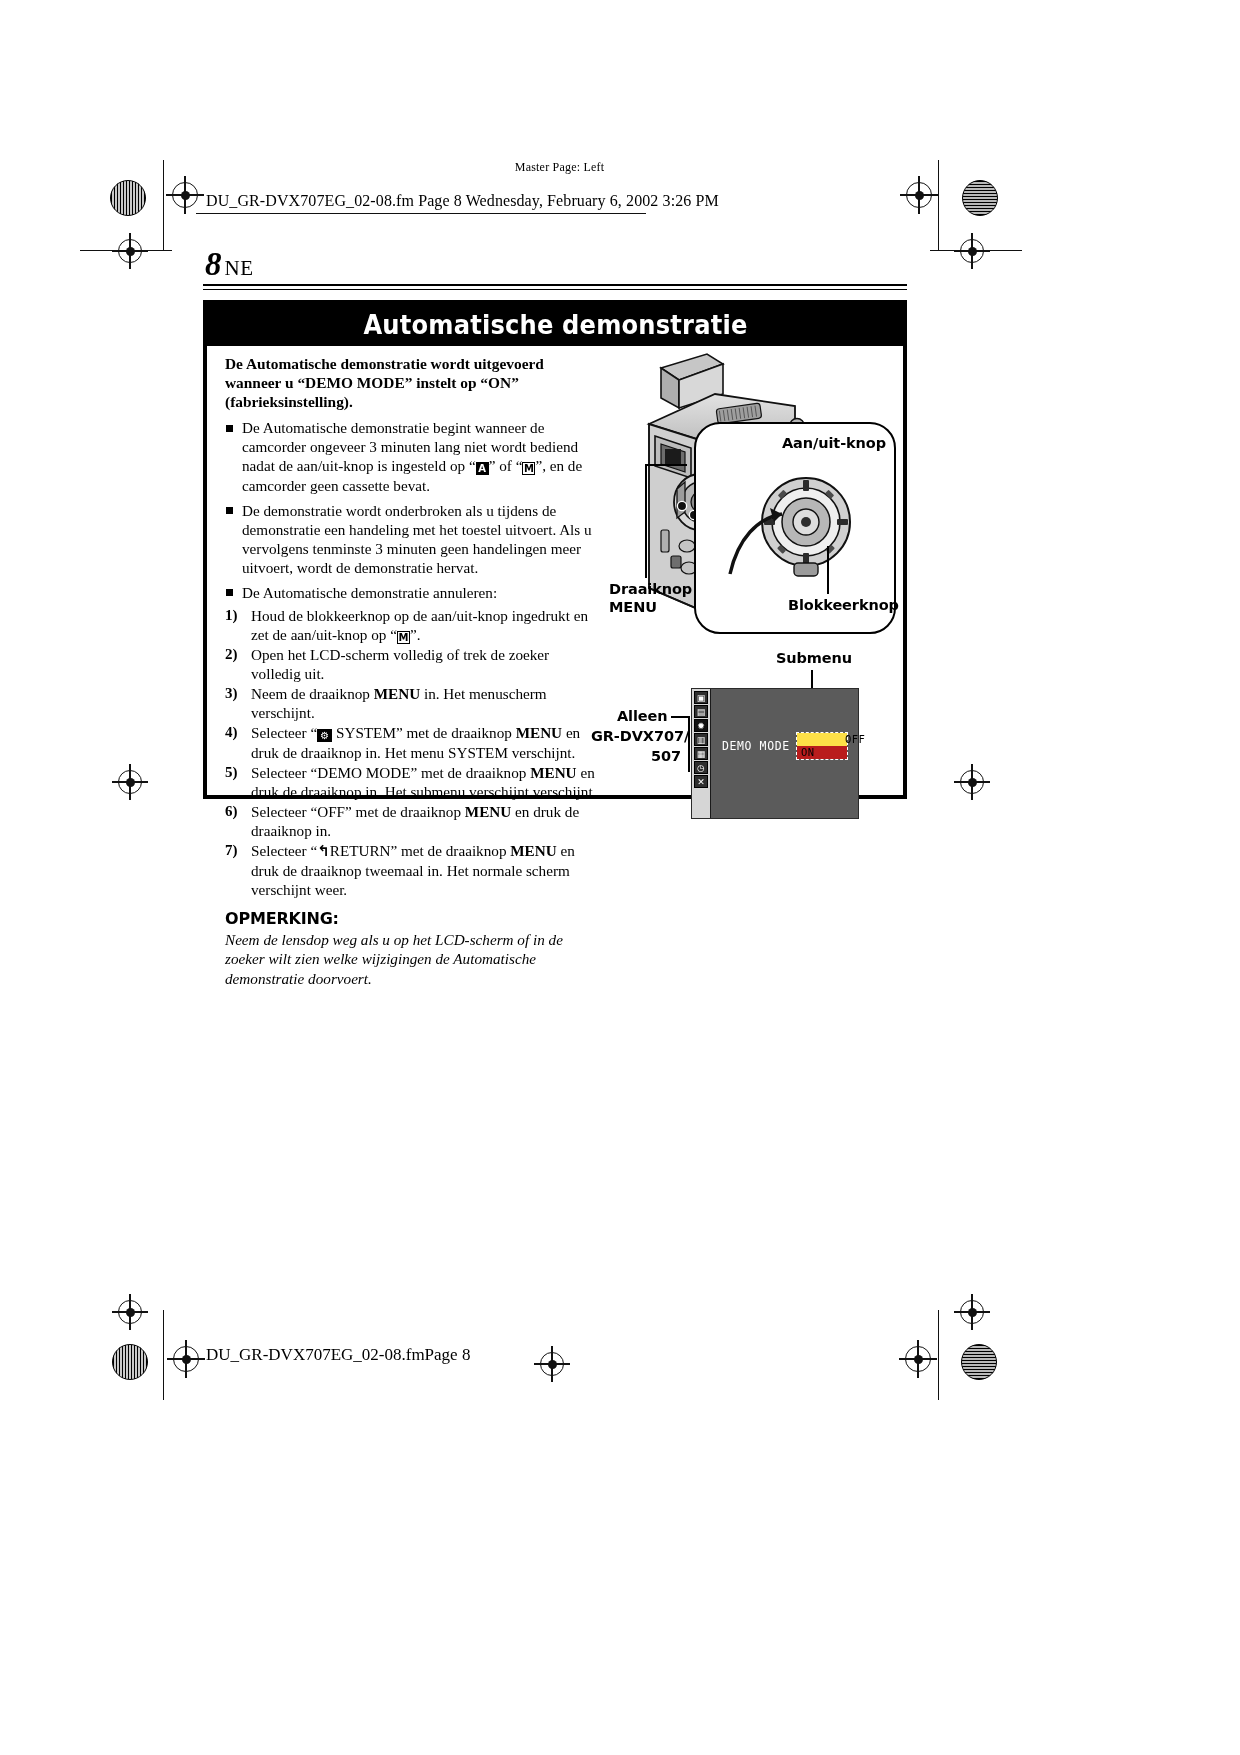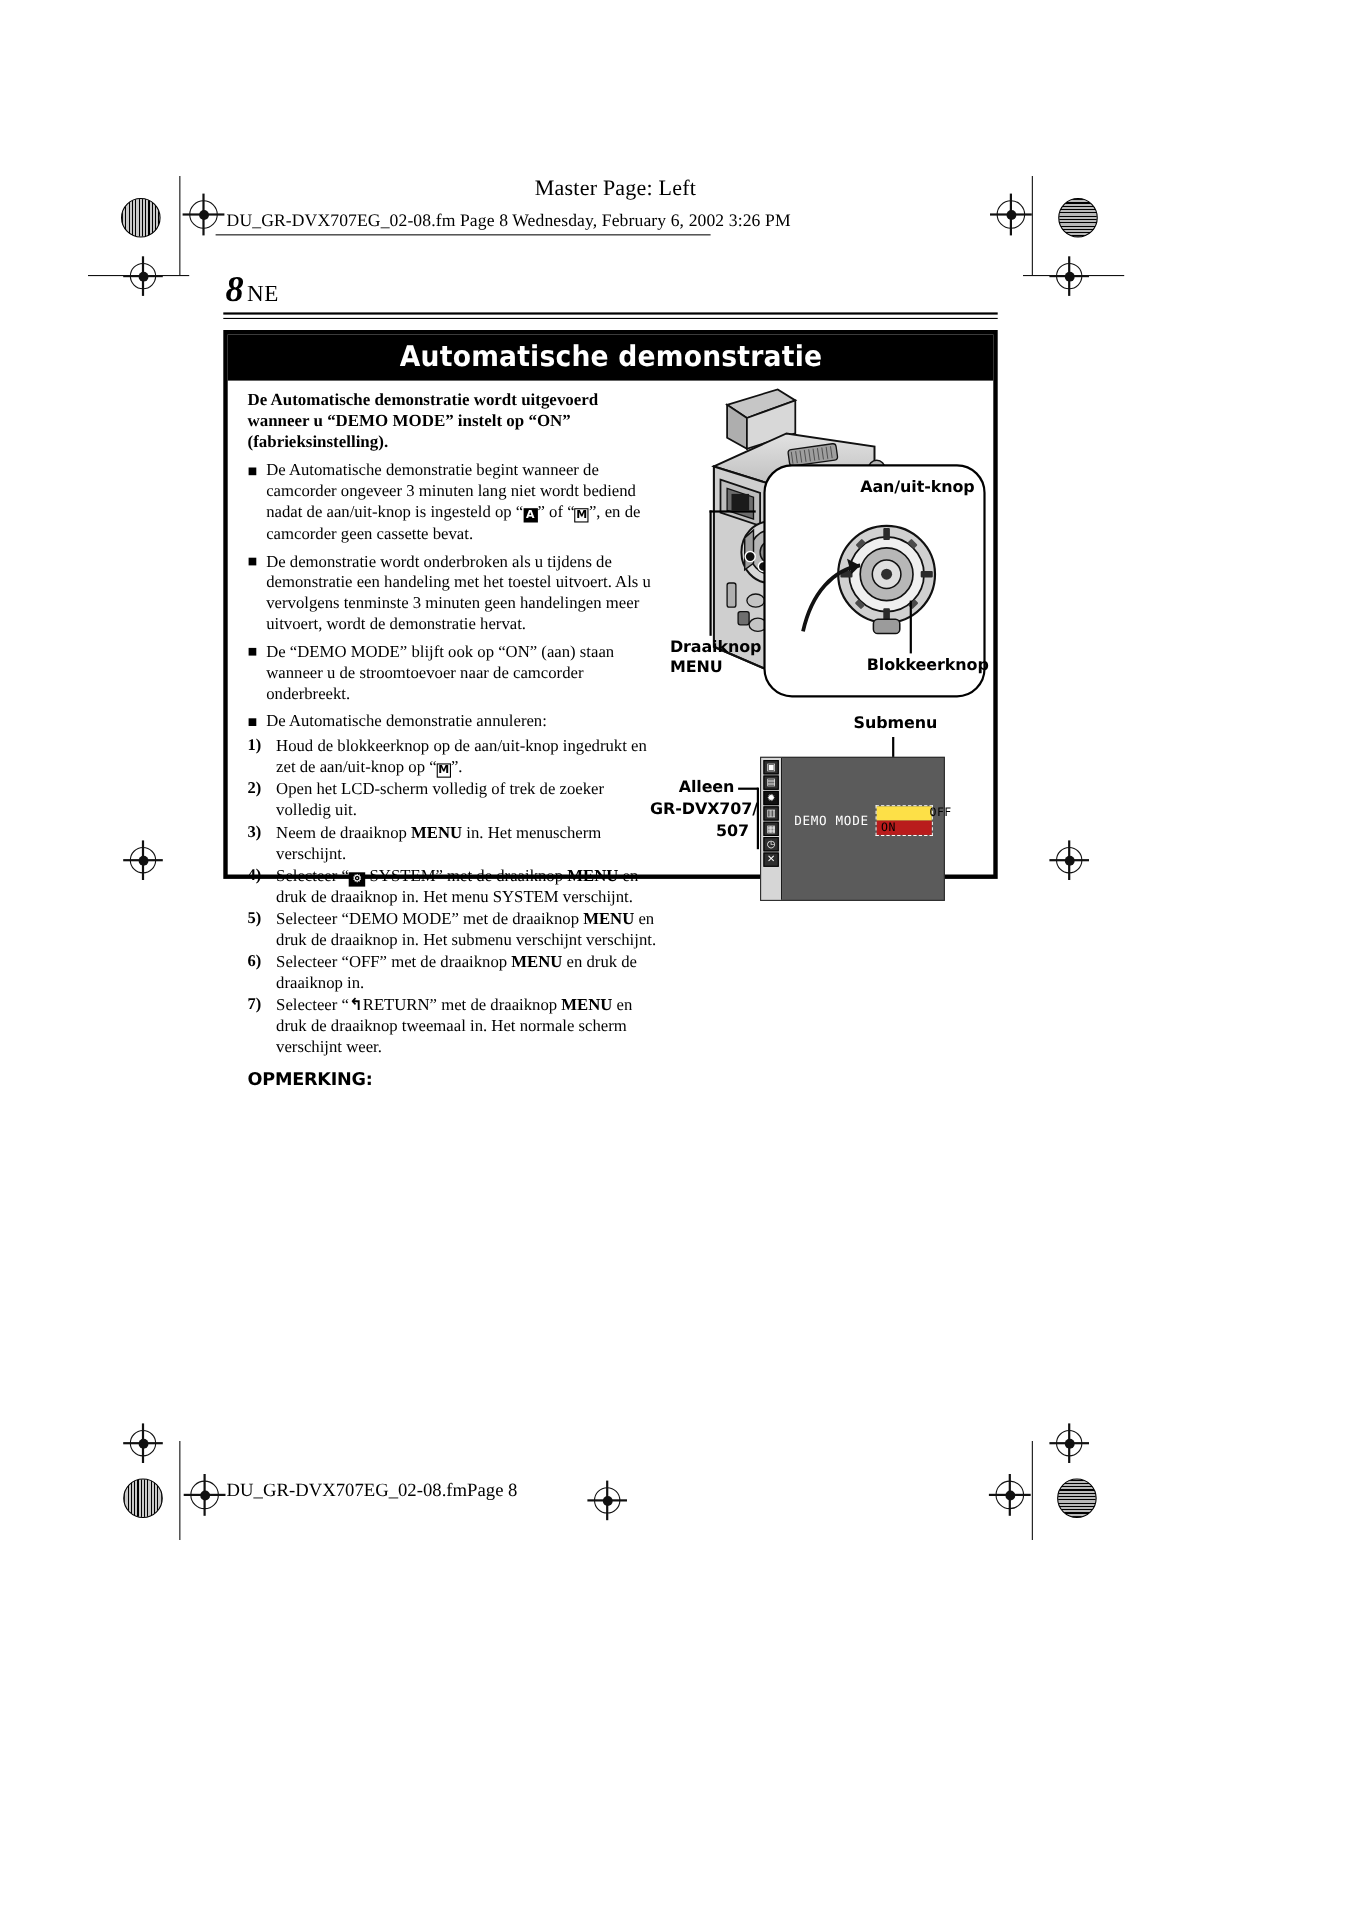--- a/index.html
+++ b/index.html
@@ -52,21 +52,21 @@
   }
 
   .trimline { position: absolute; background: #111; }
 
   
   .master-page {
     position: absolute;
     left: 0; top: 160px;
     width: 1119px;
     text-align: center;
-    font-size: 20px;
+    font-size: 12px;
     letter-spacing: 0.2px;
   }
   .filestamp {
     position: absolute;
     left: 206px; top: 192px;
     font-size: 16px;
     letter-spacing: 0.1px;
     white-space: nowrap;
   }
   .filestamp-rule {
@@ -391,24 +391,20 @@
 
     <ul class="bullets">
       <li>
         <span class="sq"></span>
         <span>De Automatische demonstratie begint wanneer de camcorder ongeveer 3 minuten lang niet wordt bediend nadat de aan/uit-knop is ingesteld op “</span><span class="gl gl-a">A</span><span>” of “</span><span class="gl gl-m">M</span><span>”, en de camcorder geen cassette bevat.</span>
       </li>
       <li>
         <span class="sq"></span>
         <span>De demonstratie wordt onderbroken als u tijdens de demonstratie een handeling met het toestel uitvoert. Als u vervolgens tenminste 3 minuten geen handelingen meer uitvoert, wordt de demonstratie hervat.</span>
       </li>
-      <li>
-        <span class="sq"></span>
-        <span>De “DEMO MODE” blijft ook op “ON” (aan) staan wanneer u de stroomtoevoer naar de camcorder onderbreekt.</span>
-      </li>
       <li style="margin-bottom:2px;">
         <span class="sq"></span>
         <span>De Automatische demonstratie annuleren:</span>
       </li>
     </ul>
 
     <ol class="steps">
       <li>
         <span class="n">1)</span>
         <span>Houd de blokkeerknop op de aan/uit-knop ingedrukt en zet de aan/uit-knop op “</span><span class="gl gl-m">M</span><span>”.</span>
@@ -434,20 +430,21 @@
         <span>Selecteer “OFF” met de draaiknop </span><b class="sb">MENU</b><span> en druk de draaiknop in.</span>
       </li>
       <li>
         <span class="n">7)</span>
         <span>Selecteer “</span><span class="gl-ret">↰</span><span>RETURN” met de draaiknop </span><b class="sb">MENU</b><span> en druk de draaiknop tweemaal in. Het normale scherm verschijnt weer.</span>
       </li>
     </ol>
 
     <div class="noteblk">
       <h4>OPMERKING:</h4>
+      <p>Neem de lensdop weg als u op het LCD-scherm of in de zoeker wilt zien welke wijzigingen de Automatische demonstratie doorvoert.</p>
     </div>
   </div>
 
   <div class="illus">
 
     <svg width="300" height="330" viewBox="0 0 300 330" style="position:absolute; left:0; top:0;">
       <defs>
         <linearGradient id="bodyg" x1="0" y1="0" x2="1" y2="0">
           <stop offset="0" stop-color="#b9b9b9"></stop>
           <stop offset="0.45" stop-color="#d4d4d4"></stop>

